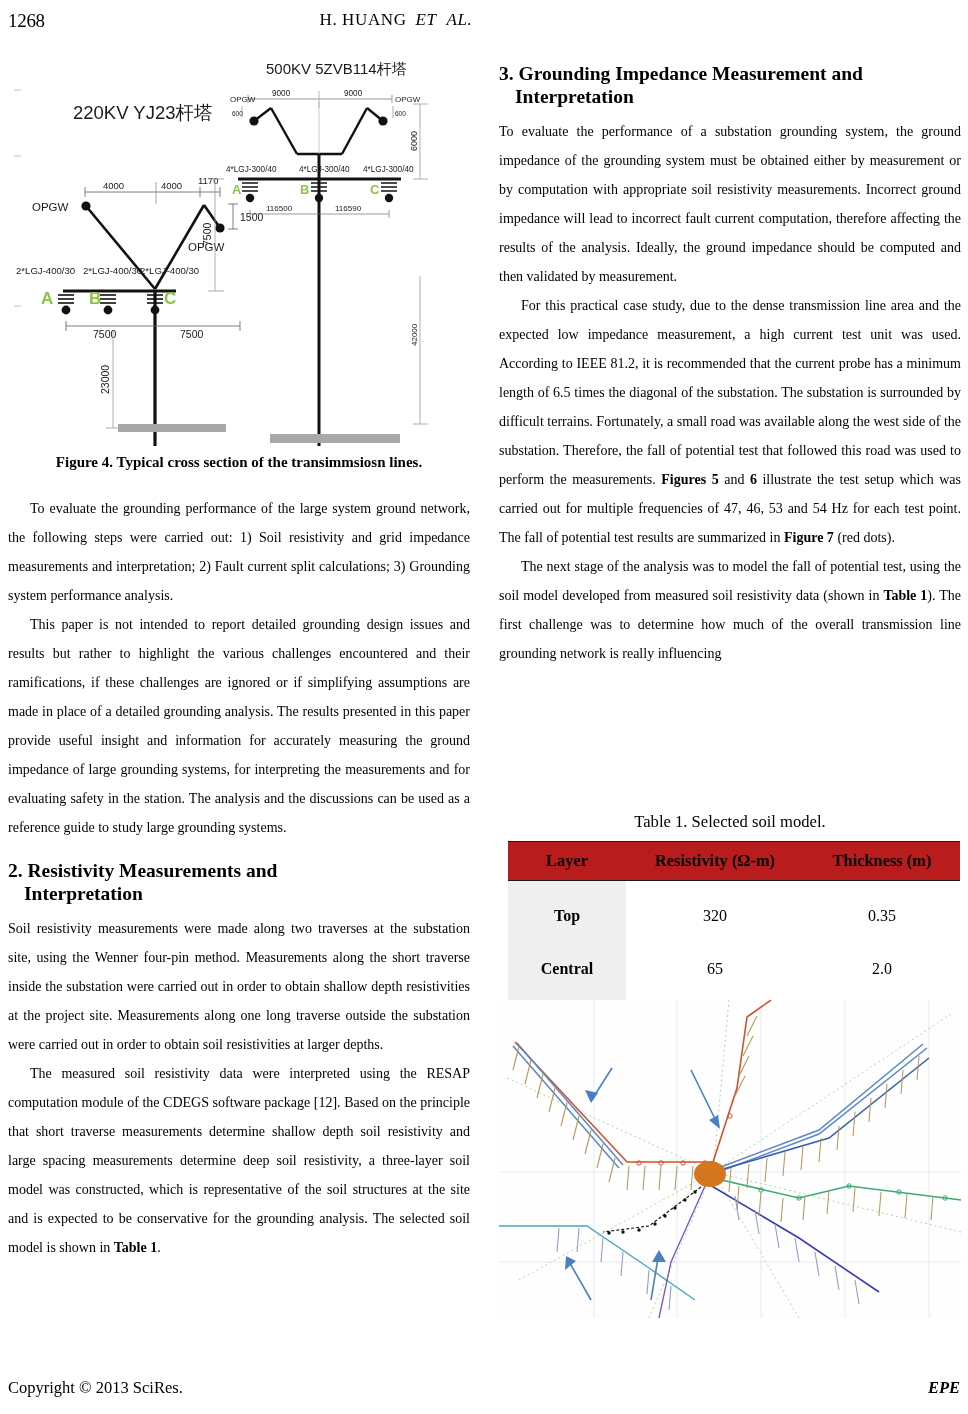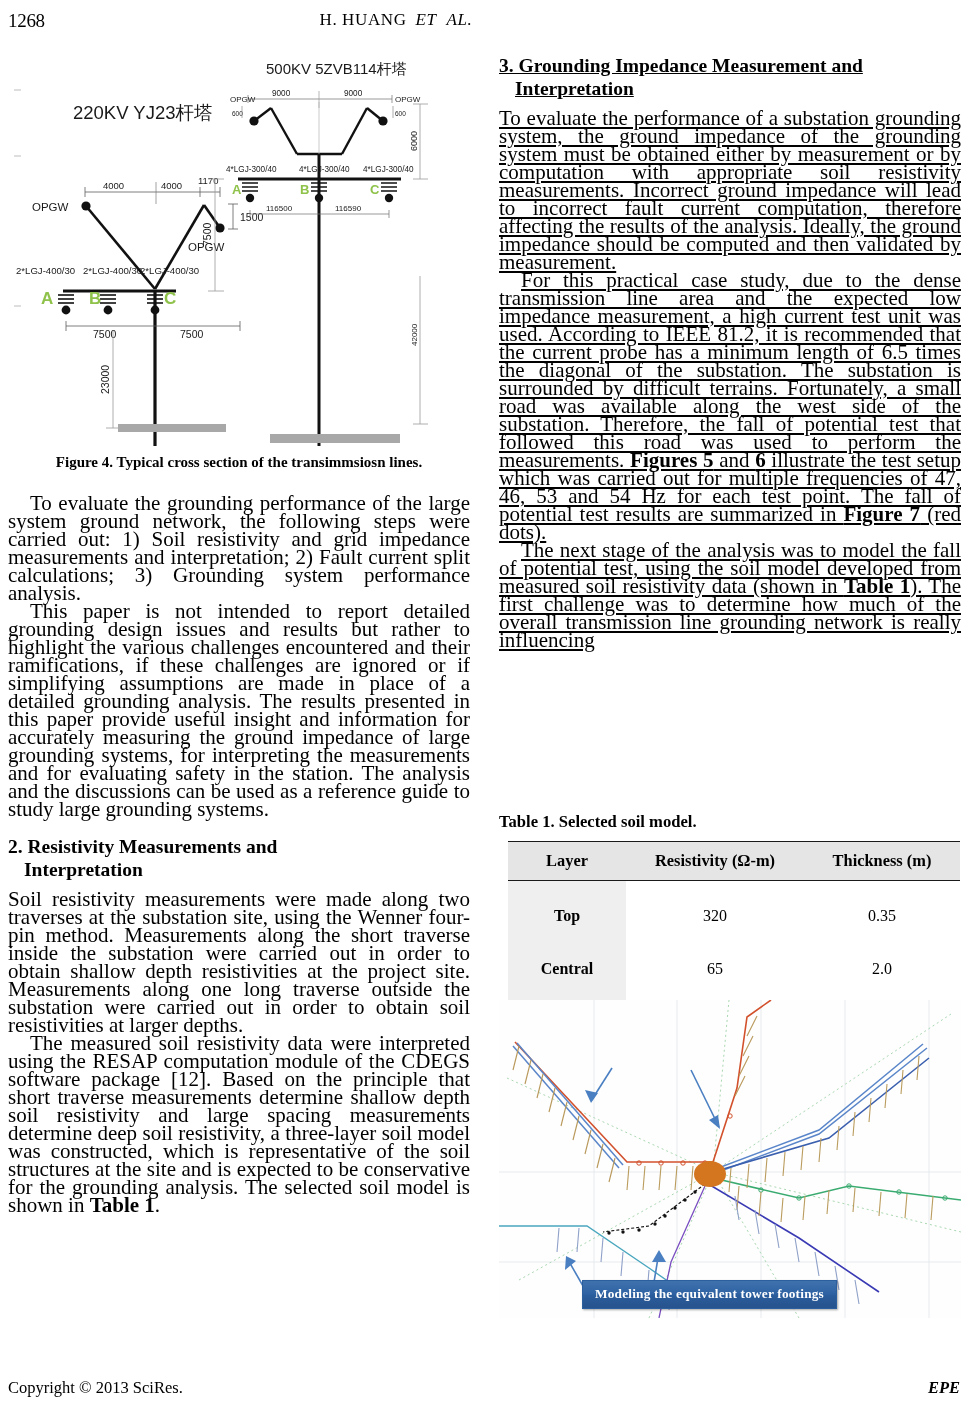--- a/index.html
+++ b/index.html
@@ -20,22 +20,22 @@
   .runhead .title .et{font-style:italic;margin-left:9px;}
   .runhead .title .al{font-style:italic;margin-left:10px;}
 
   
   .col{position:absolute;top:48px;width:462px;}
   .col-left{left:8px;}
   .col-right{left:499px;}
 
   p.body{
     margin:0 0 0 0;
-    font-size:21px;
-    line-height:18px;
+    font-size:14px;
+    line-height:29px;
     text-align:justify;
     text-indent:22px;
     hyphens:manual;
   }
   p.body.noindent{text-indent:0;}
   p.body + p.body{margin-top:0;}
   b{font-weight:bold;}
 
   h2.sec{
     font-size:19.5px;
@@ -51,27 +51,27 @@
   .fig4wrap{position:absolute;left:8px;top:46px;width:462px;height:400px;}
   .fig4{position:absolute;left:0;top:0;width:462px;height:400px;background:#fff;}
   .figcap{
     font-size:15px;font-weight:bold;text-align:center;
     line-height:20px;
   }
   .fig4cap{position:absolute;left:8px;top:452px;width:462px;}
 
   
   .tablewrap{position:absolute;left:499px;top:812px;width:462px;}
-  .tabcap{font-size:16.6px;font-weight:bold;text-align:left;margin-bottom:9px;}
+  .tabcap{font-size:16.6px;font-weight:normal;text-align:center;margin-bottom:9px;}
   table.soil{
     border-collapse:collapse;width:452px;margin-left:9px;
     font-size:16px;
   }
   table.soil thead th{
-    background:#e5e5e5;
+    background:#b91c1c;
     font-weight:bold;
     font-size:16.4px;
     padding:9px 0 9px 0;
     text-align:center;
     border-top:1.6px solid #1a1a1a;
     border-bottom:1.2px solid #1a1a1a;
   }
   table.soil tbody td{
     padding:26px 0 9px 0;text-align:center;font-size:16px;
   }
@@ -273,21 +273,21 @@
 
     <h2 class="sec">
       <span>2. Resistivity Measurements and</span>
       <span class="cont">Interpretation</span>
     </h2>
 
     <p class="body noindent">Soil resistivity measurements were made along two traverses at the substation site, using the Wenner four-pin method. Measurements along the short traverse inside the substation were carried out in order to obtain shallow depth resistivities at the project site. Measurements along one long traverse outside the substation were carried out in order to obtain soil resistivities at larger depths.</p>
     <p class="body"><span>The measured soil resistivity data were interpreted using the RESAP computation module of the CDEGS software package [12]. Based on the principle that short traverse measurements determine shallow depth soil resistivity and large spacing measurements determine deep soil resistivity, a three-layer soil model was constructed, which is representative of the soil structures at the site and is expected to be conservative for the grounding analysis. The selected soil model is shown in </span><b>Table 1</b><span>.</span></p>
   </div>
 
-  <div class="col col-right" style="top:54px;text-decoration:underline;">
+  <div class="col col-right" style="top:62px;">
     <h2 class="sec" style="margin-top:0;">
       <span>3. Grounding Impedance Measurement and</span>
       <span class="cont">Interpretation</span>
     </h2>
 
     <p class="body noindent">To evaluate the performance of a substation grounding system, the ground impedance of the grounding system must be obtained either by measurement or by computation with appropriate soil resistivity measurements. Incorrect ground impedance will lead to incorrect fault current computation, therefore affecting the results of the analysis. Ideally, the ground impedance should be computed and then validated by measurement.</p>
 
     <p class="body"><span>For this practical case study, due to the dense transmission line area and the expected low impedance measurement, a high current test unit was used. According to IEEE 81.2, it is recommended that the current probe has a minimum length of 6.5 times the diagonal of the substation. The substation is surrounded by difficult terrains. Fortunately, a small road was available along the west side of the substation. Therefore, the fall of potential test that followed this road was used to perform the measurements. </span><b>Figures 5</b><span> and </span><b>6</b><span> illustrate the test setup which was carried out for multiple frequencies of 47, 46, 53 and 54 Hz for each test point. The fall of potential test results are summarized in </span><b>Figure 7</b><span> (red dots).</span></p>
 
     <p class="body"><span>The next stage of the analysis was to model the fall of potential test, using the soil model developed from measured soil resistivity data (shown in </span><b>Table 1</b><span>). The first challenge was to determine how much of the overall transmission line grounding network is really influencing</span></p>
@@ -485,21 +485,20 @@
         <path d="M152 300 L160 252"></path>
       </g>
       <g fill="#4a7fc1">
         <polygon points="92,103 86,90 99,93"></polygon>
         <polygon points="221,129 210,120 219,115"></polygon>
         <polygon points="67,256 66,270 77,261"></polygon>
         <polygon points="160,250 153,262 167,262"></polygon>
       </g>
     </svg>
 
-    <div class="callout callout-bottom">Modeling the equivalent tower footings</div>
   </div>
 
 
   <div class="footer">
     <div class="cpy">Copyright © 2013 SciRes.</div>
     <div class="jr">EPE</div>
   </div>
 
 </div>
 

